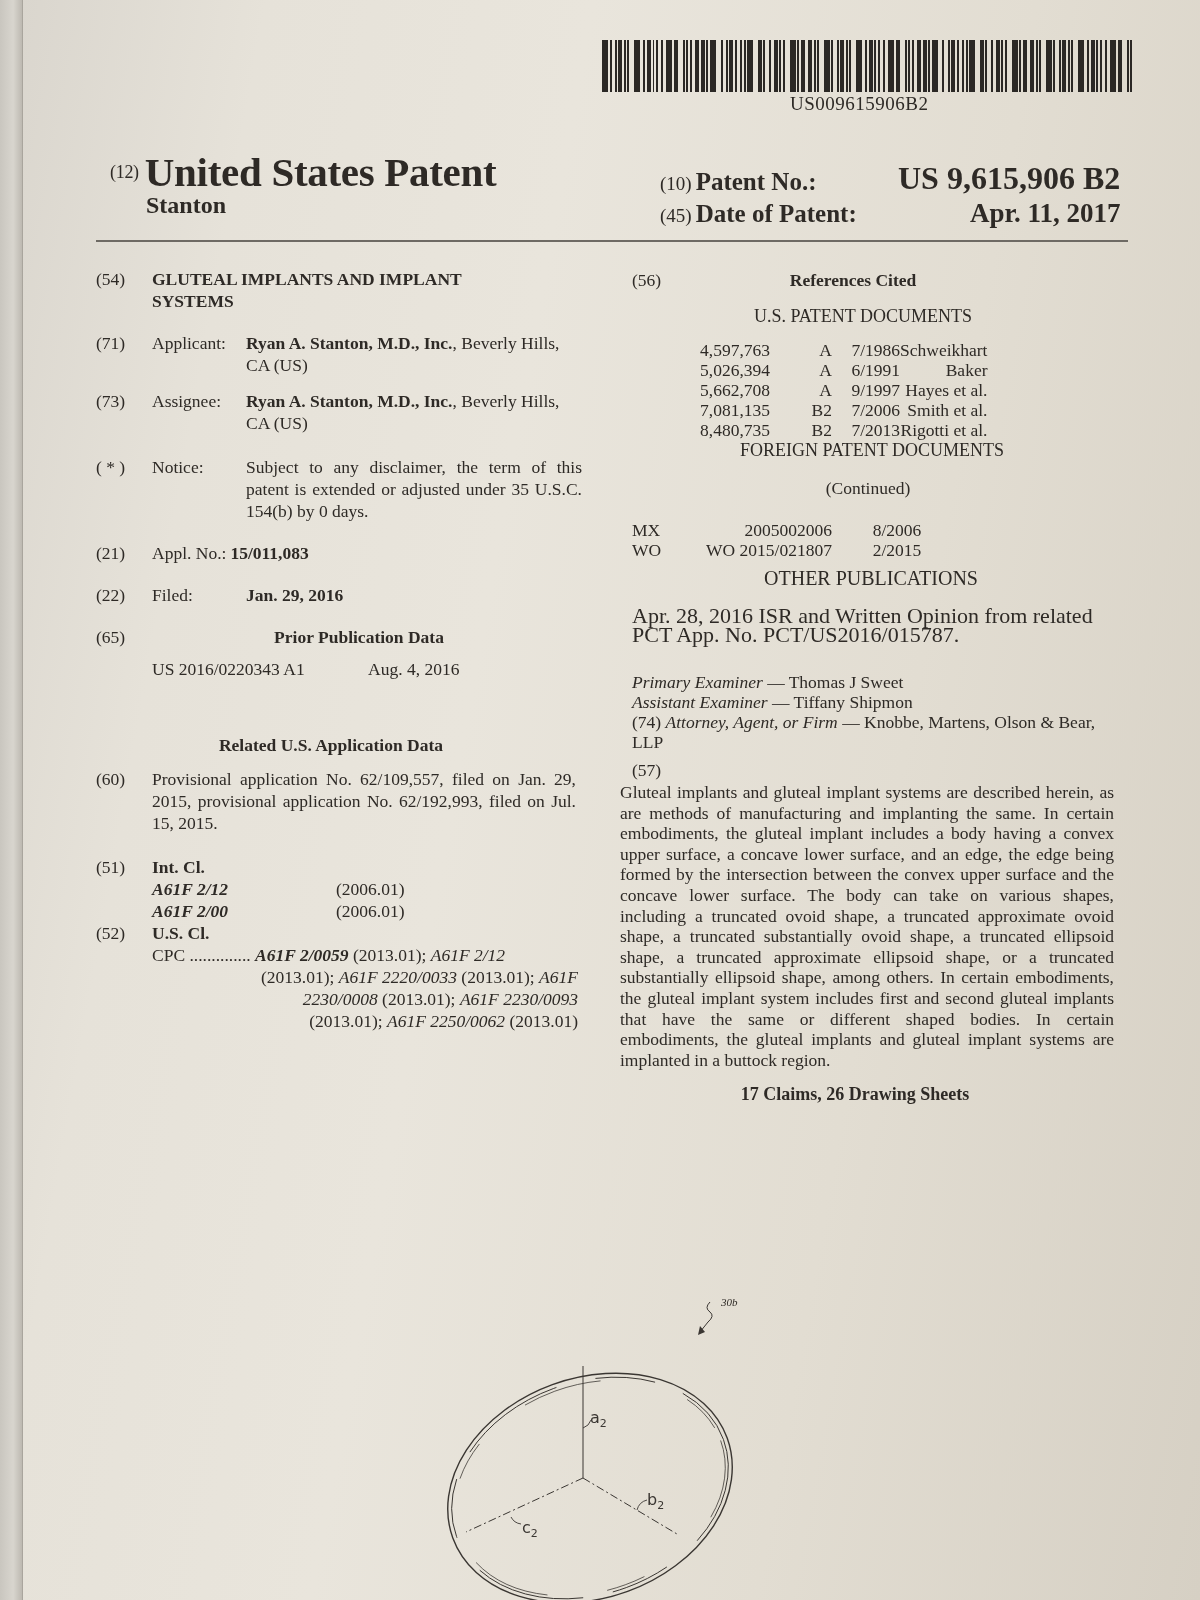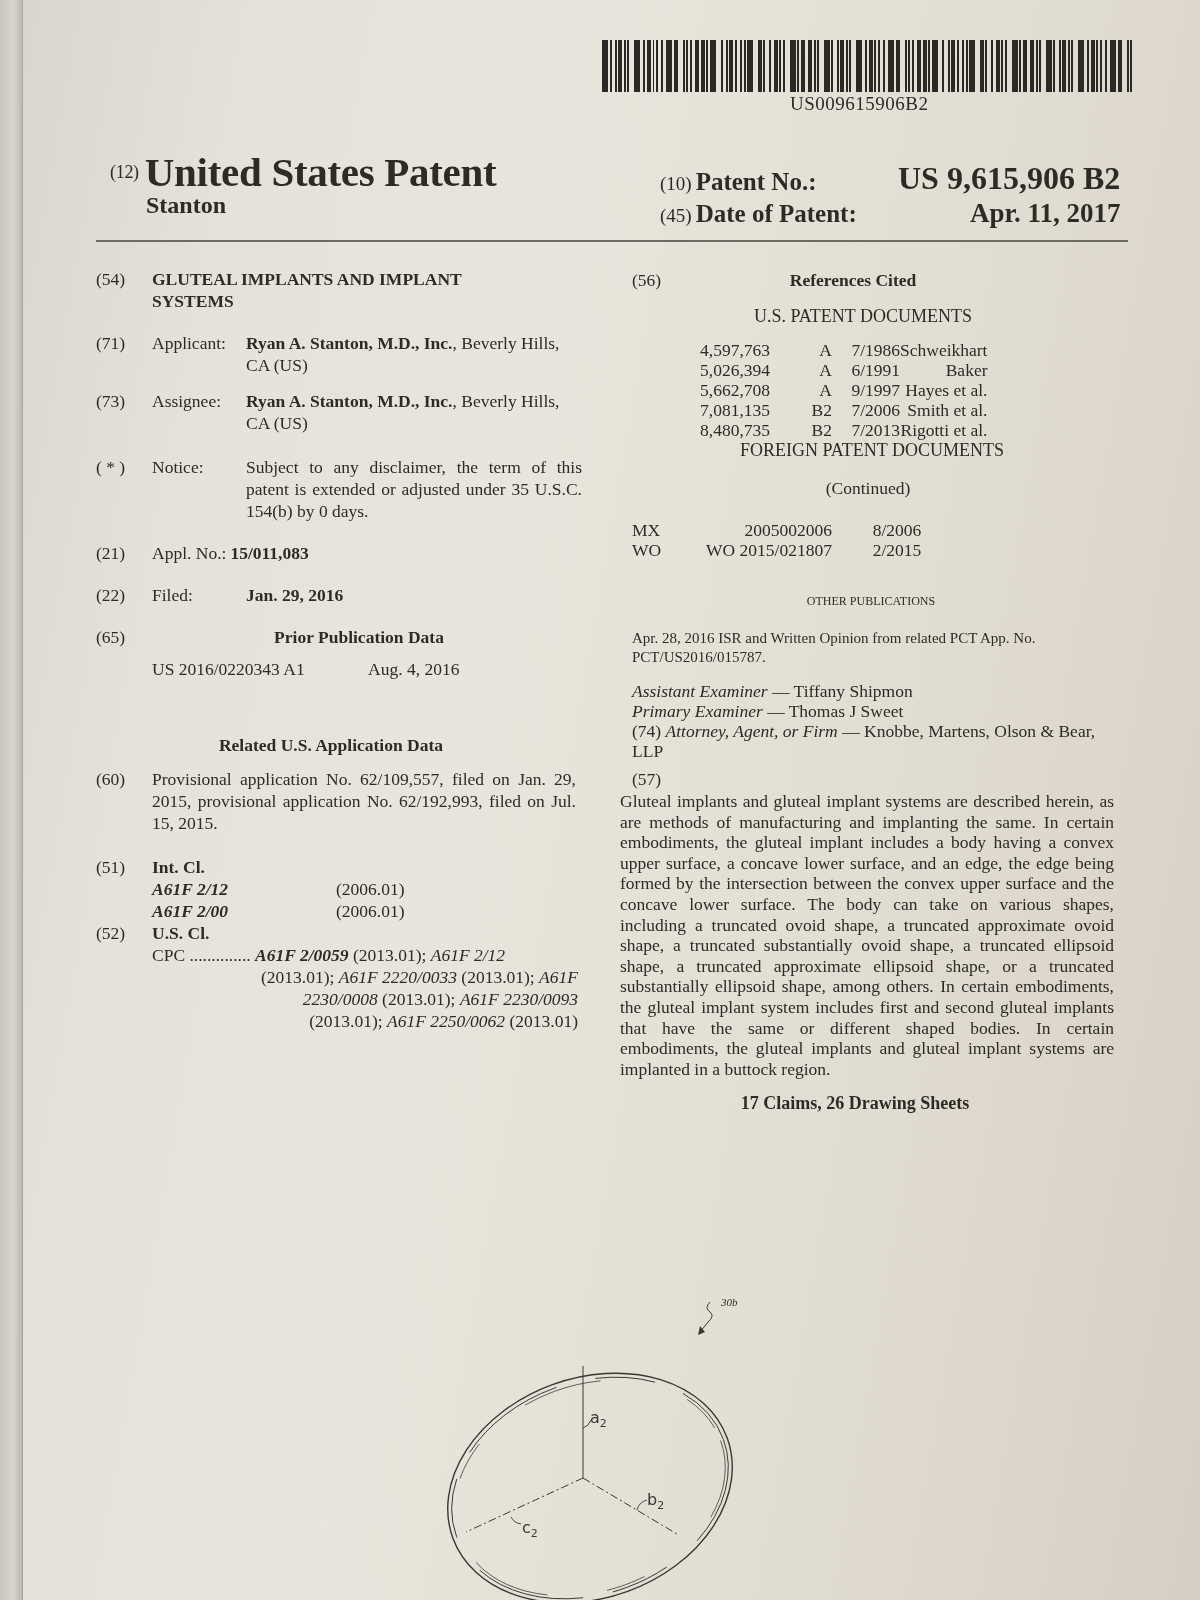--- a/index.html
+++ b/index.html
@@ -303,25 +303,25 @@
           <td style="width: 130px; text-align: center;">8/2006</td>
         </tr>
         <tr>
           <td style="width: 50px; text-align: left;">WO</td>
           <td style="width: 150px; text-align: right;">WO 2015/021807</td>
           <td style="width: 130px; text-align: center;">2/2015</td>
         </tr>
       </tbody>
   </table>
 
-  <div class="center" style="font-size:12px;margin:31px 0 18px 0;padding-right:4px">OTHER PUBLICATIONS</div>
-  <div style="font-size:15px;padding-right:2px;margin-bottom:14px;line-height:19px">Apr. 28, 2016 ISR and Written Opinion from related PCT App. No. PCT/US2016/015787.</div>
-
+  <div class="center" style="font-size:20px;margin:8px 0 18px 0;padding-right:4px">OTHER PUBLICATIONS</div>
+  <div style="font-size:22px;padding-right:2px;margin-bottom:28px;line-height:19px">Apr. 28, 2016 ISR and Written Opinion from related PCT App. No. PCT/US2016/015787.</div>
+
+  <div><span class="i">Primary Examiner</span><span> — Thomas J Sweet</span></div>
   <div><span class="i">Assistant Examiner</span><span> — Tiffany Shipmon</span></div>
-  <div><span class="i">Primary Examiner</span><span> — Thomas J Sweet</span></div>
   <div style="margin-bottom:8px"><span>(74) </span><span class="i">Attorney, Agent, or Firm</span><span> — Knobbe, Martens, Olson &amp; Bear, LLP</span></div>
 
   <div style="display:flex;margin-bottom:2px">
     <span style="width:60px">(57)</span>
   </div>
   <div class="abstract" style="margin-left:-12px">Gluteal implants and gluteal implant systems are described herein, as are methods of manufacturing and implanting the same. In certain embodiments, the gluteal implant includes a body having a convex upper surface, a concave lower surface, and an edge, the edge being formed by the intersection between the convex upper surface and the concave lower surface. The body can take on various shapes, including a truncated ovoid shape, a truncated approximate ovoid shape, a truncated substantially ovoid shape, a truncated ellipsoid shape, a truncated approximate ellipsoid shape, or a truncated substantially ellipsoid shape, among others. In certain embodiments, the gluteal implant system includes first and second gluteal implants that have the same or different shaped bodies. In certain embodiments, the gluteal implants and gluteal implant systems are implanted in a buttock region.</div>
   <div class="b center" style="margin-top:14px;font-size:18px;padding-right:36px">17 Claims, 26 Drawing Sheets</div>
 </div>
 
 <div class="abs fig-label">30b</div>

